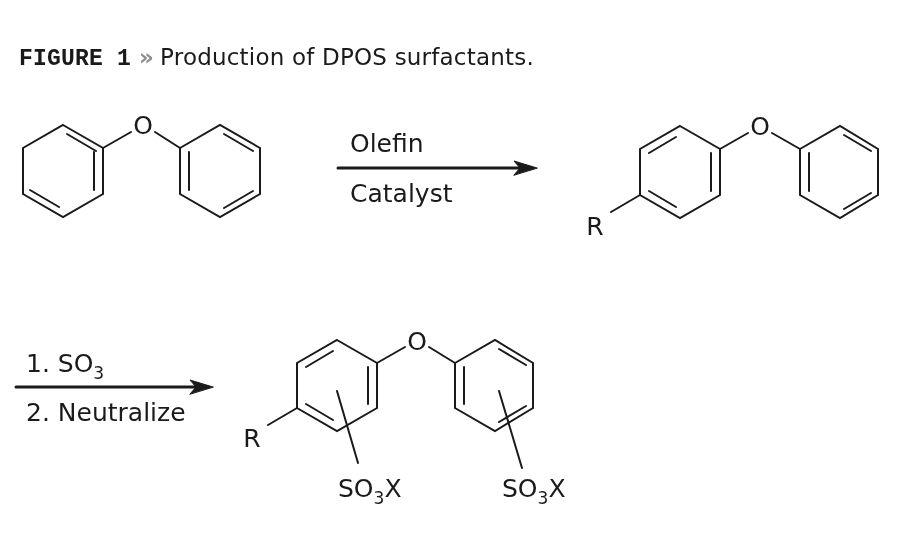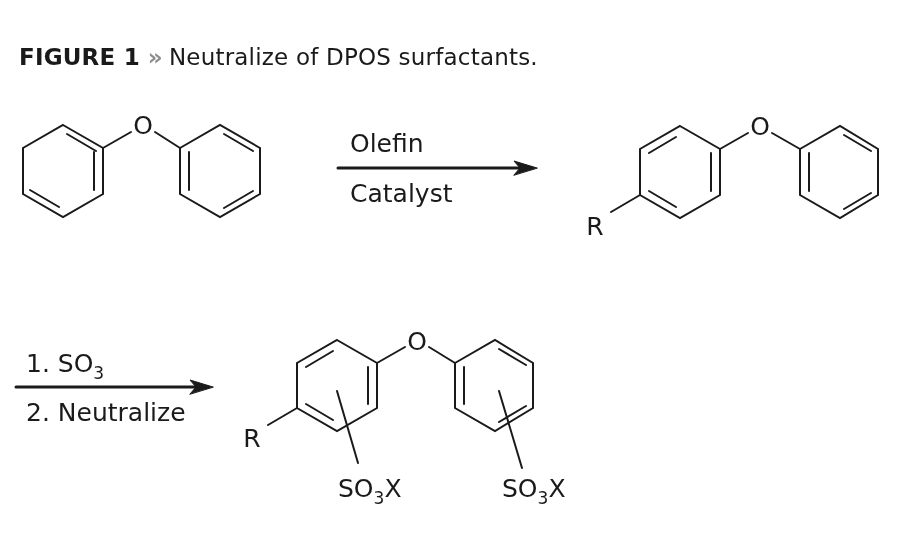--- a/index.html
+++ b/index.html
@@ -1,28 +1,28 @@
 <!DOCTYPE html>
 <html><head>
   <meta charset="utf-8">
   <style>
     html, body { margin: 0; padding: 0; background: #ffffff; }
     body { width: 900px; height: 550px; position: relative; overflow: hidden; font-family: "DejaVu Sans", sans-serif; color: #1a1a1a; }
     .caption { position: absolute; left: 19px; top: 44px; font-size: 23px; white-space: nowrap; letter-spacing: 0.2px; }
-    .caption .fig { font-weight: bold; color: #1a1a1a; }
+    .caption .fig { font-weight: bold; color: #1a1a1a; font-family: Liberation Mono, monospace; }
     .caption .sep { color: #8c8c8c; font-weight: bold; margin: 0 6px 0 8px; }
     .caption .text { color: #1a1a1a; font-weight: normal; }
     svg { position: absolute; left: 0; top: 0; }
     svg text { font-family: "DejaVu Sans", sans-serif; fill: #1a1a1a; }
   </style>
 </head>
 <body>
 
 <div class="caption">
-  <span class="fig">FIGURE 1</span><span class="sep">»</span><span class="text">Neutralize of DPOS surfactants.</span>
+  <span class="fig">FIGURE 1</span><span class="sep">»</span><span class="text">Production of DPOS surfactants.</span>
 </div>
 
 <svg width="900" height="550" viewBox="0 0 900 550" stroke="#1a1a1a" stroke-width="2" fill="none" stroke-linecap="round">
 
   <g>
     <g>
       <polygon points="63,125 103,148 103,194 63,217 23,194 23,148"></polygon>
       <line x1="67" y1="134" x2="96" y2="151"></line>
       <line x1="94" y1="152" x2="94" y2="190"></line>
       <line x1="30" y1="190" x2="59" y2="207"></line>

